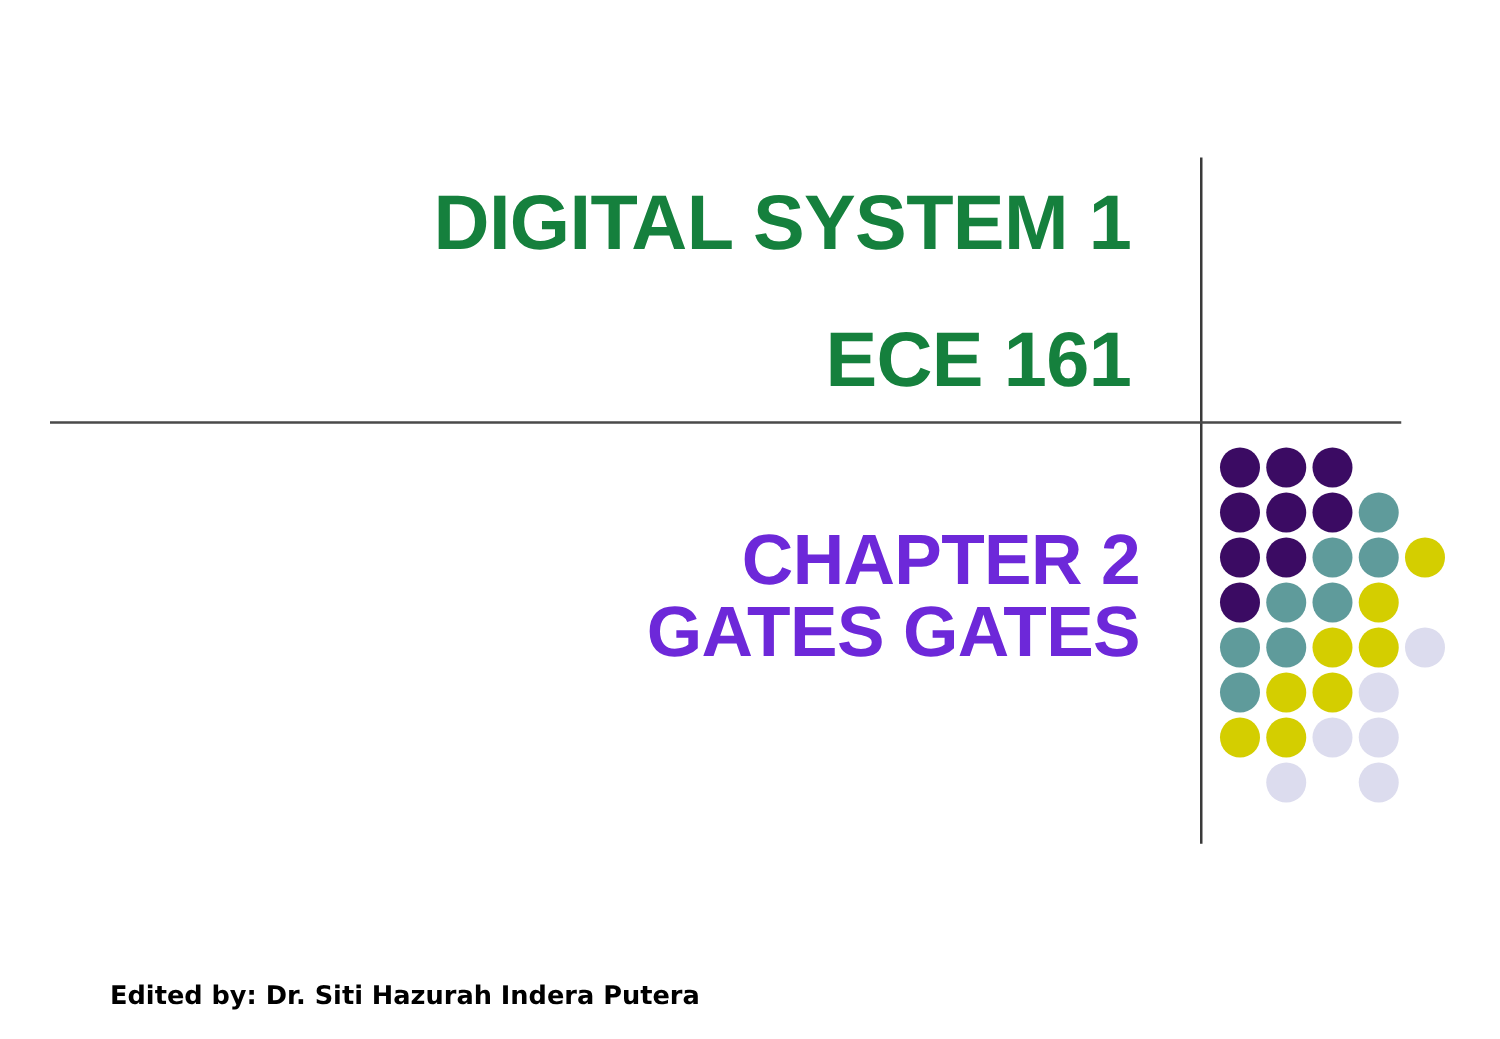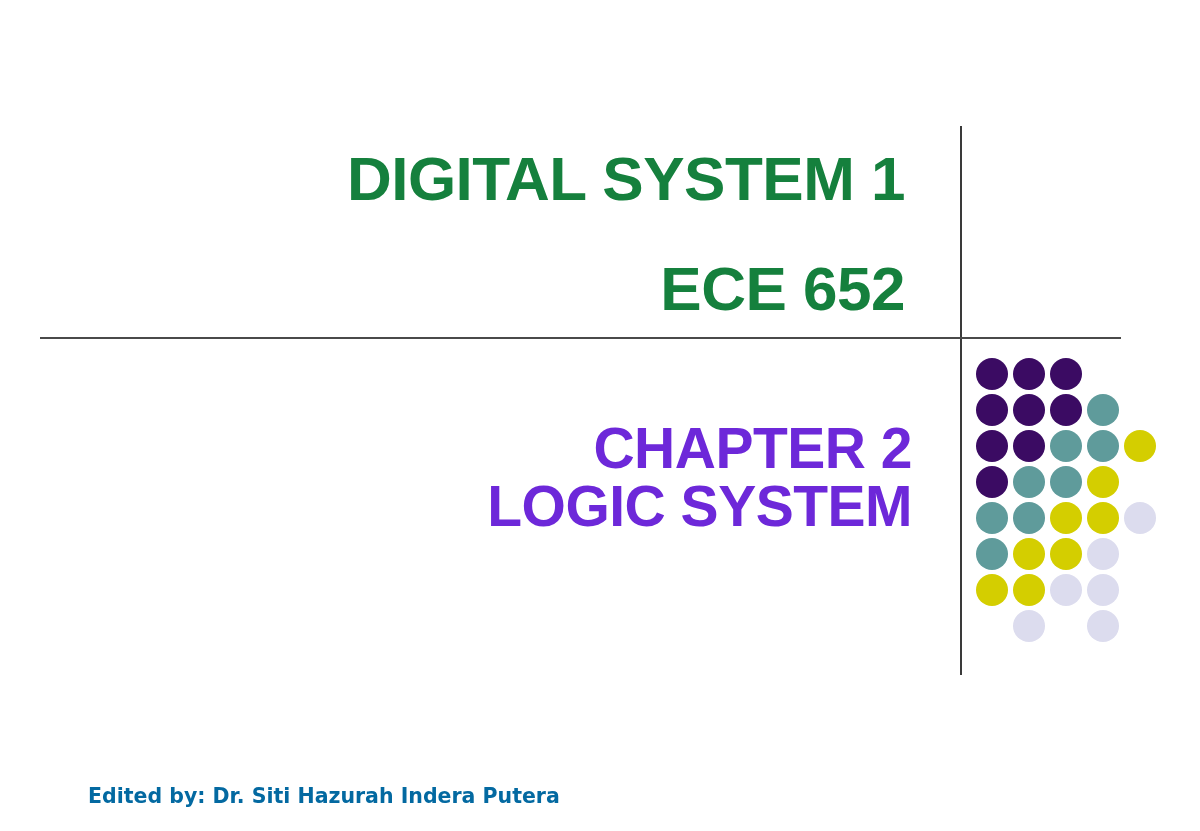--- a/index.html
+++ b/index.html
@@ -94,21 +94,21 @@
   }
 
   
   .footer-credit {
     position:absolute;
     left:88px;
     top:784px;
     font-family:"DejaVu Sans", sans-serif;
     font-weight:bold;
     font-size:20.5px;
-    color:#0369a1;
+    color:#000000;
     white-space:nowrap;
   }
 
   
   #dot-grid {
     position:absolute;
     left:976px;
     top:358px;
     width:200px;
     height:276px;
@@ -124,26 +124,26 @@
 <body>
 
 <div id="slide">
 
 
   <div class="v-rule"></div>
   <div class="h-rule"></div>
 
   <div class="title-block">
     <div class="title-main">DIGITAL SYSTEM 1</div>
-    <div class="title-code">ECE 652</div>
+    <div class="title-code">ECE 161</div>
   </div>
 
   <div class="chapter-block">
     <div class="chapter-line">CHAPTER 2</div>
-    <div class="chapter-line">LOGIC SYSTEM</div>
+    <div class="chapter-line">GATES GATES</div>
   </div>
 
   <div id="dot-grid">
       <div class="dot" style="left: 0px; top: 0px; width: 32px; height: 32px; background: rgb(59, 11, 99);"></div>
       <div class="dot" style="left: 37px; top: 0px; width: 32px; height: 32px; background: rgb(59, 11, 99);"></div>
       <div class="dot" style="left: 74px; top: 0px; width: 32px; height: 32px; background: rgb(59, 11, 99);"></div>
       <div class="dot" style="left: 0px; top: 36px; width: 32px; height: 32px; background: rgb(59, 11, 99);"></div>
       <div class="dot" style="left: 37px; top: 36px; width: 32px; height: 32px; background: rgb(59, 11, 99);"></div>
       <div class="dot" style="left: 74px; top: 36px; width: 32px; height: 32px; background: rgb(59, 11, 99);"></div>
       <div class="dot" style="left: 111px; top: 36px; width: 32px; height: 32px; background: rgb(95, 155, 155);"></div>

